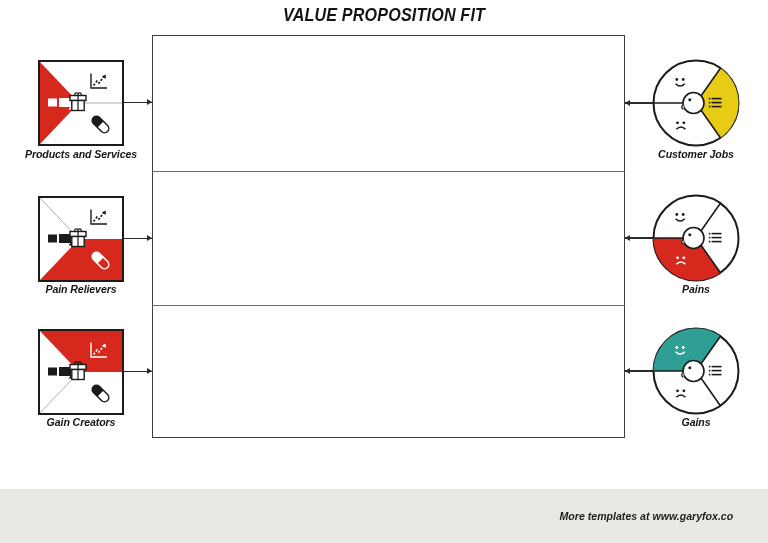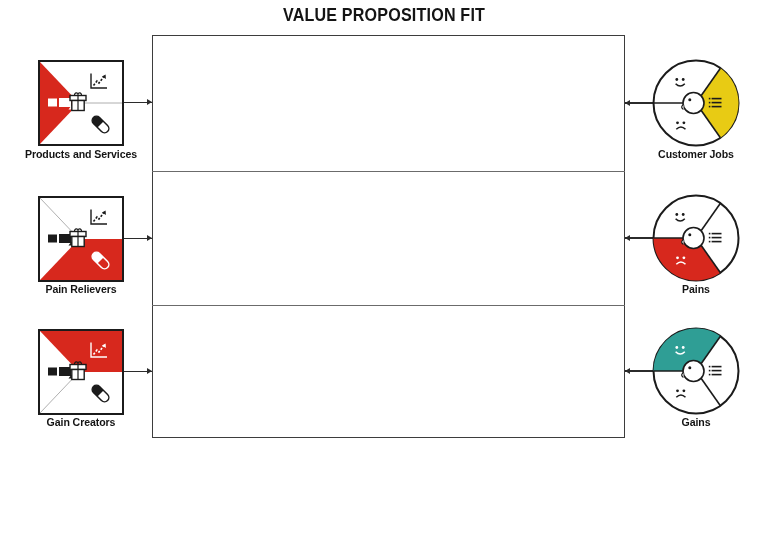--- a/index.html
+++ b/index.html
@@ -1,19 +1,19 @@
 <!DOCTYPE html>
 <html><head>
 <meta charset="utf-8">
 <style>
   * { margin:0; padding:0; box-sizing:border-box; }
   html,body { background:#fff; }
   .canvas {
     position:relative; width:768px; height:543px; background:#ffffff;
-    font-family:"Liberation Sans", sans-serif; color:#161616; overflow:hidden;
+    font-family:"Liberation Sans", sans-serif; color:#161616; overflow:hidden;font-style:italic;
   }
   .abs { position:absolute; }
   .condensed { transform:scaleX(0.92); transform-origin:center; }
   .page-title {
     left:0; top:5px; width:768px; text-align:center;
     font-size:17.5px; font-weight:800; letter-spacing:0.2px; color:#141414;
   }
   .center-box {
     left:152px; top:35px; width:473px; height:403px;
     border:1.6px solid #3d3d3d; background:#fff;
@@ -242,14 +242,17 @@
       </g>
       <g>
         <circle cx="42.5" cy="45" r="10.5" fill="#ffffff" stroke="#1b1b1b" stroke-width="1.6"></circle>
         <path d="M32.6,46.6 q-3.8,2.6 -0.2,4.8" fill="#ffffff" stroke="#1b1b1b" stroke-width="1.2"></path>
         <circle cx="38.8" cy="41.8" r="1.5" fill="#1b1b1b"></circle>
       </g>
     </svg>
   </div>
   <div class="abs icon-label condensed" style="left:626px; top:416px">Gains</div>
 
+  <div class="abs footer" style="background-color: rgb(233, 233, 228);">
+    <span class="footer-text condensed">More templates at www.garyfox.co</span>
+  </div>
 
 </div>
 
 </body></html>

